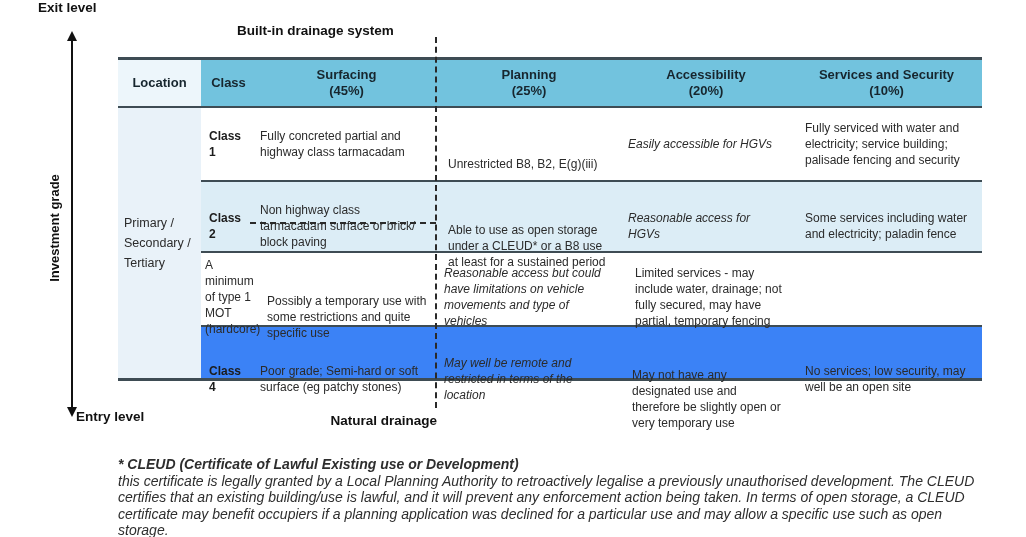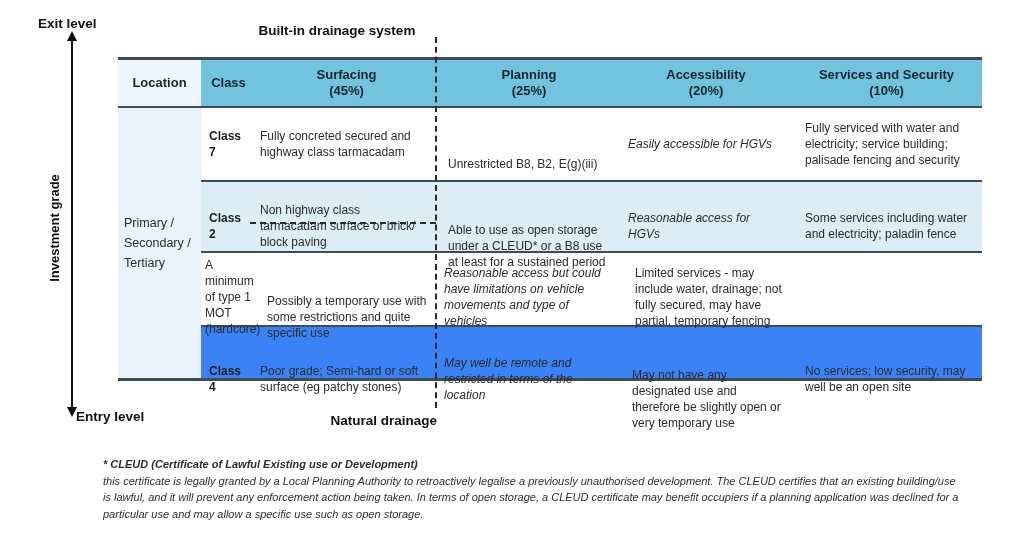--- a/index.html
+++ b/index.html
@@ -7,27 +7,27 @@
   .canvas {
     position:relative; width:1026px; height:537px; background:#ffffff;
     font-family:"Liberation Sans", sans-serif; color:#1f2b33; overflow:hidden;
   }
   
   .axis-line { position:absolute; left:71px; top:40px; width:2px; height:368px; background:#111; }
   .arrowhead { position:absolute; width:0; height:0; border-left:5px solid transparent; border-right:5px solid transparent; }
   .arrow-up   { left:67px; top:31px;  border-bottom:10px solid #111; }
   .arrow-down { left:67px; top:407px; border-top:10px solid #111; }
   .lbl { position:absolute; font-weight:bold; font-size:13.5px; color:#111; }
-  .exit-lbl  { left:38px; top:16px; }
+  .exit-lbl  { left:38px; top:0; }
   .entry-lbl { left:40px; top:409px;margin-left:36px; }
   .invest-lbl {
     position:absolute; left:54px; top:228px; transform:translate(-50%,-50%) rotate(-90deg);
     white-space:nowrap; font-weight:600; font-size:13px; color:#111;
   }
-  .drain-top    { left:237px; top:23px;  width:200px; text-align:center; }
+  .drain-top    { left:237px; top:23px;  width:200px; text-align:left; }
   .drain-bottom { left:237px; top:413px; width:200px; text-align:right; }
   
   .dash-vertical { position:absolute; left:435px; top:37px; width:0; height:371px; border-left:2px dashed #2a2a2a; z-index:6; }
   .dash-horizontal { position:absolute; left:250px; top:222px; width:186px; height:0; border-top:2px dashed #2a2a2a; z-index:6; }
   
   .tbl { position:absolute; left:118px; top:57px; width:864px; border-top:3px solid #3e4c54; border-bottom:3px solid #3e4c54; z-index:2; }
   .thead { display:grid; grid-template-columns:83px 55px 181px 184px 170px 191px; height:48px; border-bottom:2px solid #3e4c54; }
   .th { background:#72c3de; display:flex; flex-direction:column; align-items:center; justify-content:center; font-weight:bold; font-size:13px; line-height:16px; color:#17262e; text-align:center; }
   .th-location { background:#edf6fb; }
   .tbody { display:flex; }
@@ -39,21 +39,21 @@
   .r2 { height:71px; background:#dcedf6; }
   .r3 { height:74px; background:#ffffff; }
   .r4 { height:53px; background:#3b82f6; }
   .cell { display:flex; align-items:center; font-size:12px; line-height:16px; color:#2b2b2b; padding-right:8px; }
   .cell-class { font-weight:bold; padding-left:8px; color:#1c1c1c; }
   .cell-surfacing { padding-left:4px; }
   .cell-planning { padding-left:11px;margin-top:40px; }
   .cell-accessibility { padding-left:7px;font-style:italic; }
   .cell-services { padding-left:14px; }
   
-  .footnote { position:absolute; left:103px; top:456px; width:862px; font-style:italic; font-size:11px; line-height:16.5px; color:#2e2e2e; }
+  .footnote { position:absolute; left:118px; top:456px; width:862px; font-style:italic; font-size:14px; line-height:16.5px; color:#2e2e2e; }
   .footnote-title { font-weight:bold; }
 </style>
 </head>
 <body>
 
 <div class="canvas">
 
   <div class="lbl exit-lbl">Exit level</div>
   <div class="axis-line"></div>
   <div class="arrowhead arrow-up"></div>
@@ -90,22 +90,22 @@
           <span>Services and Security</span>
           <span>(10%)</span>
         </div>
     </div>
     <div class="tbody">
       <div class="loc-cell">Primary /
 Secondary /
 Tertiary</div>
       <div class="rows">
         <div class="row r1">
-          <div class="cell cell-class">Class 7</div>
-          <div class="cell cell-surfacing">Fully concreted secured and highway class tarmacadam</div>
+          <div class="cell cell-class">Class 1</div>
+          <div class="cell cell-surfacing">Fully concreted partial and highway class tarmacadam</div>
           <div class="cell cell-planning">Unrestricted B8, B2, E(g)(iii)</div>
           <div class="cell cell-accessibility">Easily accessible for HGVs</div>
           <div class="cell cell-services">Fully serviced with water and electricity; service building; palisade fencing and security</div>
         </div>
         <div class="row r2">
           <div class="cell cell-class">Class 2</div>
           <div class="cell cell-surfacing">Non highway class tarmacadam surface or brick/ block paving</div>
           <div class="cell cell-planning">Able to use as open storage under a CLEUD* or a B8 use at least for a sustained period</div>
           <div class="cell cell-accessibility">Reasonable access for HGVs</div>
           <div class="cell cell-services">Some services including water and electricity; paladin fence</div>

